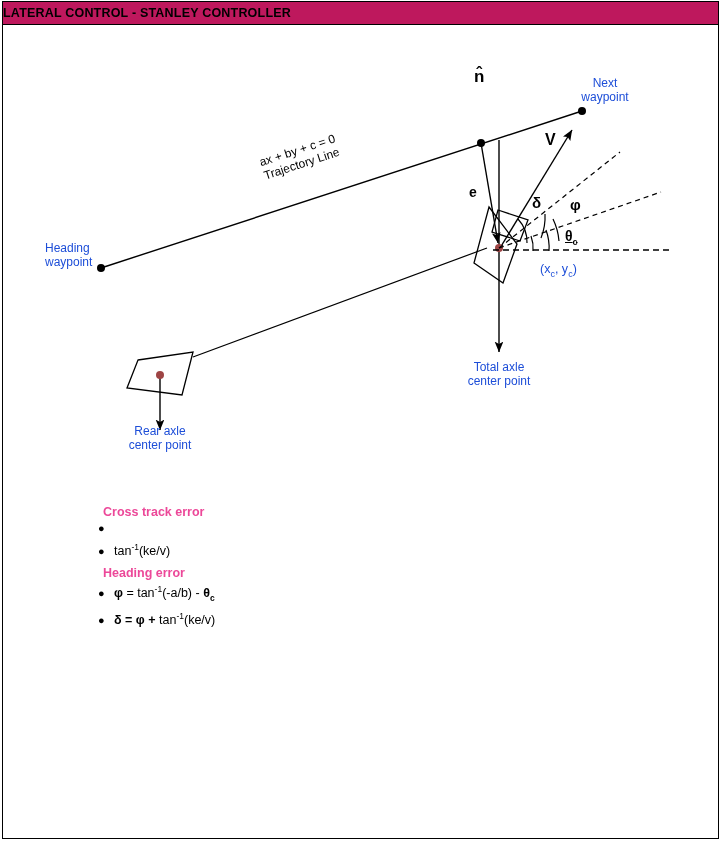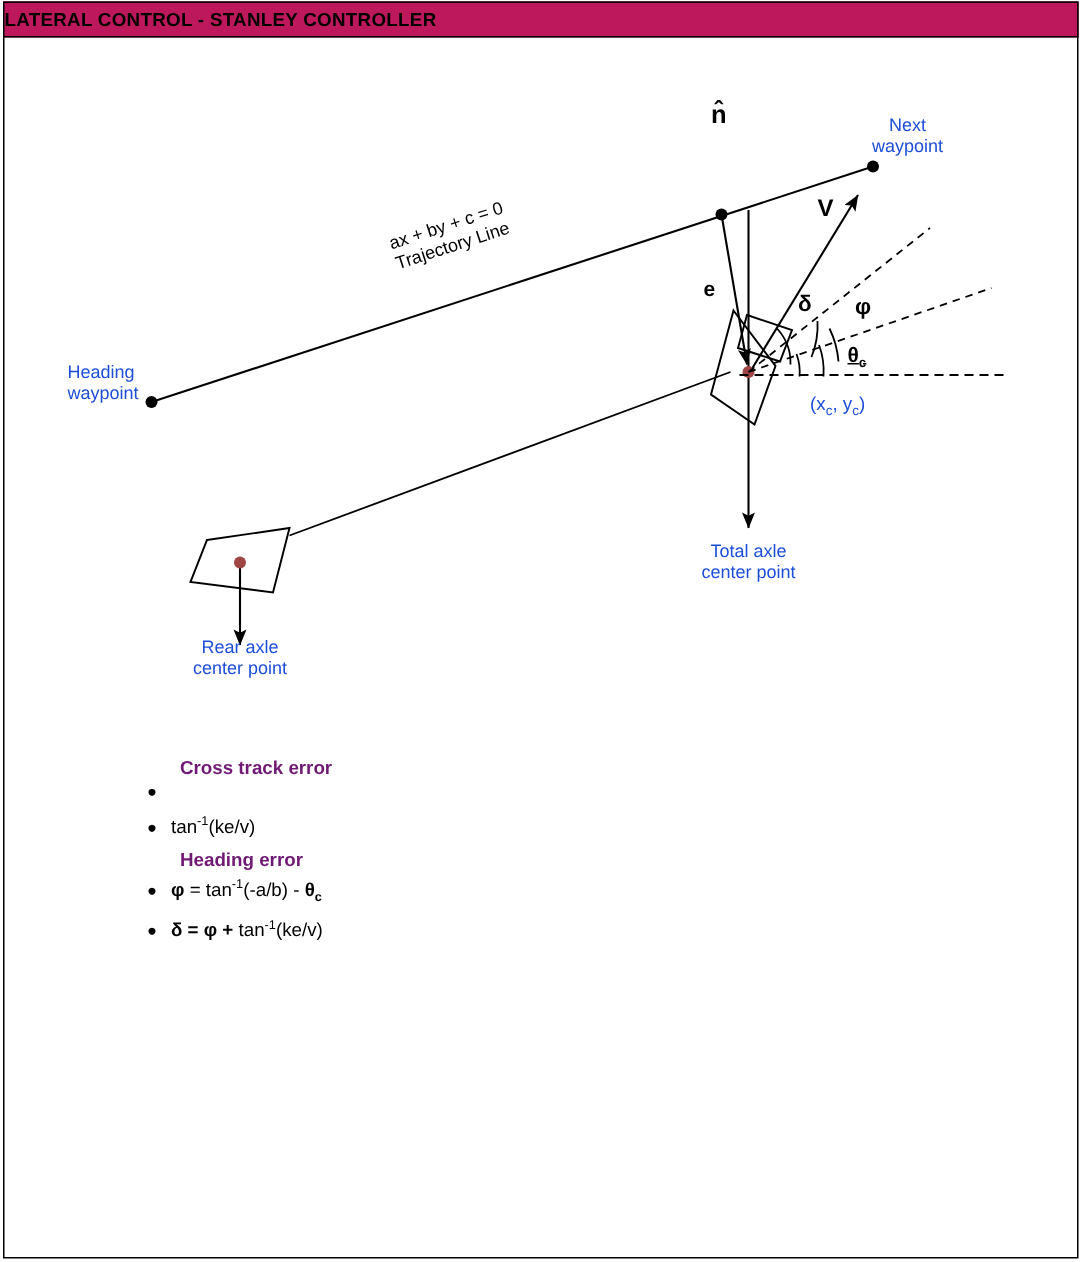--- a/index.html
+++ b/index.html
@@ -80,22 +80,22 @@
   .formulas {
     position: absolute;
     left: 98px;
     top: 505px;
     width: 330px;
   }
   .fgroup { margin-bottom: 8px; }
   .fhead {
     font-size: 12.5px;
     font-weight: bold;
-    color: #701a75;
-    margin-left: 22px;
+    color: #ec4899;
+    margin-left: 5px;
     margin-bottom: 4px;
   }
   .fitem {
     display: flex;
     align-items: baseline;
     font-size: 12.5px;
     color: #000000;
   }
   .bullet {
     width: 16px;

